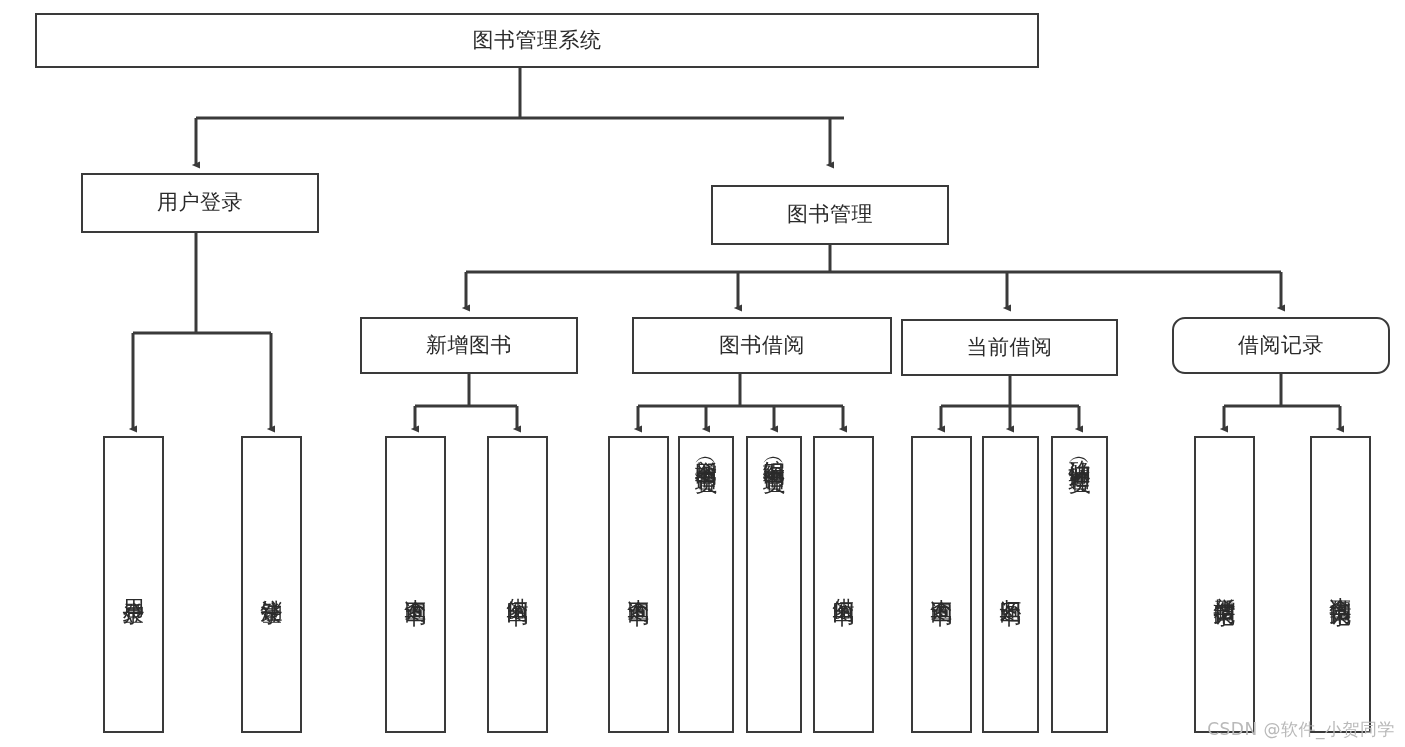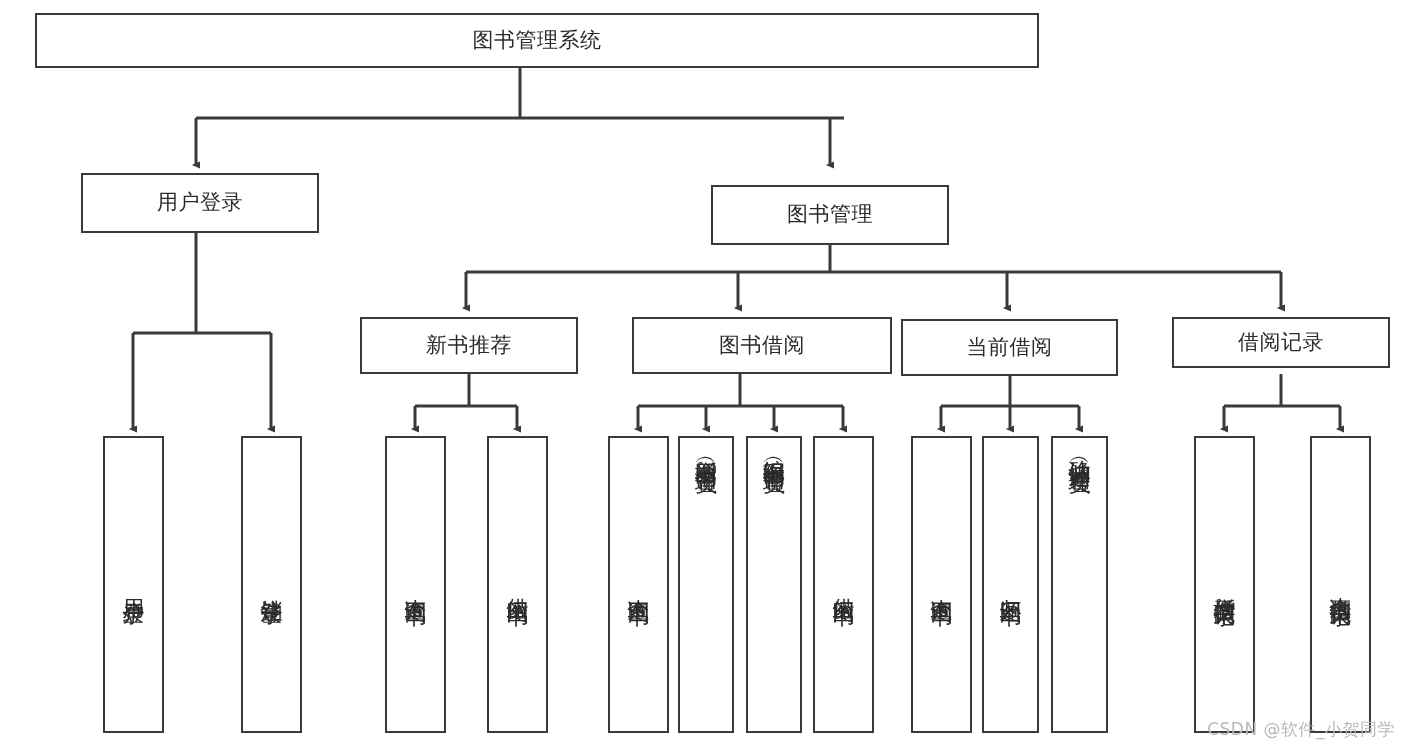--- a/index.html
+++ b/index.html
@@ -136,32 +136,32 @@
 
   <div class="node node-h" style="left:81px; top:173px; width:238px; height:60px;">
     <span class="node-label">用户登录</span>
   </div>
 
   <div class="node node-h" style="left:711px; top:173px; width:238px; height:60px;margin-top:12px;">
     <span class="node-label">图书管理</span>
   </div>
 
   <div class="node node-h" style="left:360px; top:317px; width:218px; height:57px;">
-    <span class="node-label">新书推荐</span>
+    <span class="node-label">新增图书</span>
   </div>
 
   <div class="node node-h" style="left:632px; top:317px; width:260px; height:57px;">
     <span class="node-label">图书借阅</span>
   </div>
 
   <div class="node node-h" style="left:901px; top:319px; width:217px; height:57px;">
     <span class="node-label">当前借阅</span>
   </div>
 
-  <div class="node node-h" style="left:1172px; top:317px; width:218px; height:51px;">
+  <div class="node node-h" style="left:1172px; top:317px; width:218px; height:57px;border-radius:13px;">
     <span class="node-label">借阅记录</span>
   </div>
 
   <div class="node node-v node-v-center" style="left:103px; top:436px; width:61px; height:297px;">
     <span class="node-label">用户登录</span>
   </div>
 
   <div class="node node-v node-v-center" style="left:241px; top:436px; width:61px; height:297px;">
     <span class="node-label">注销登录</span>
   </div>

